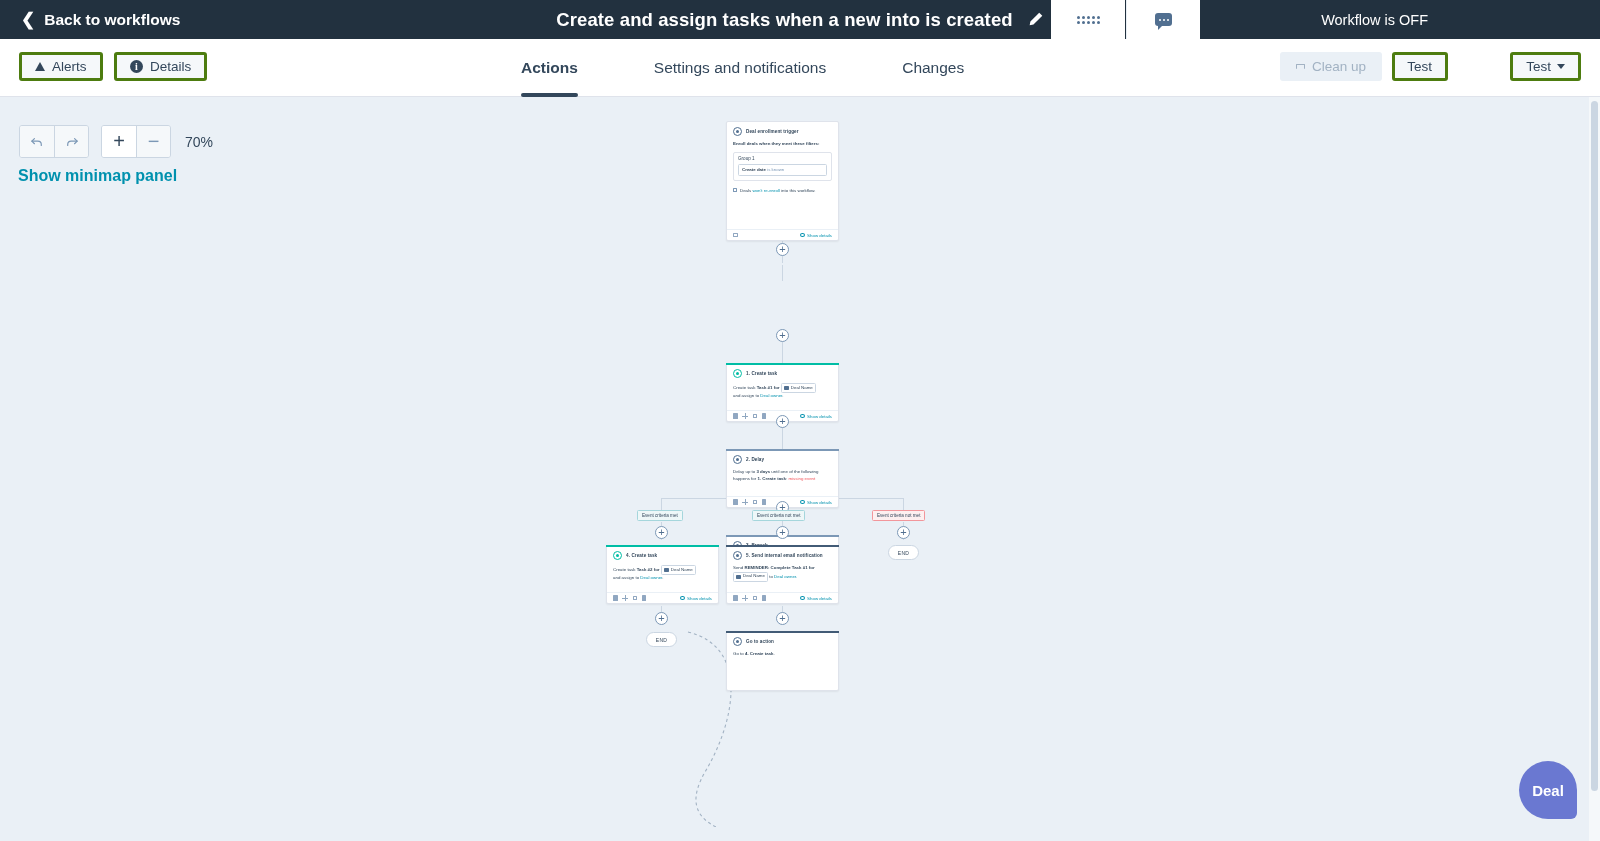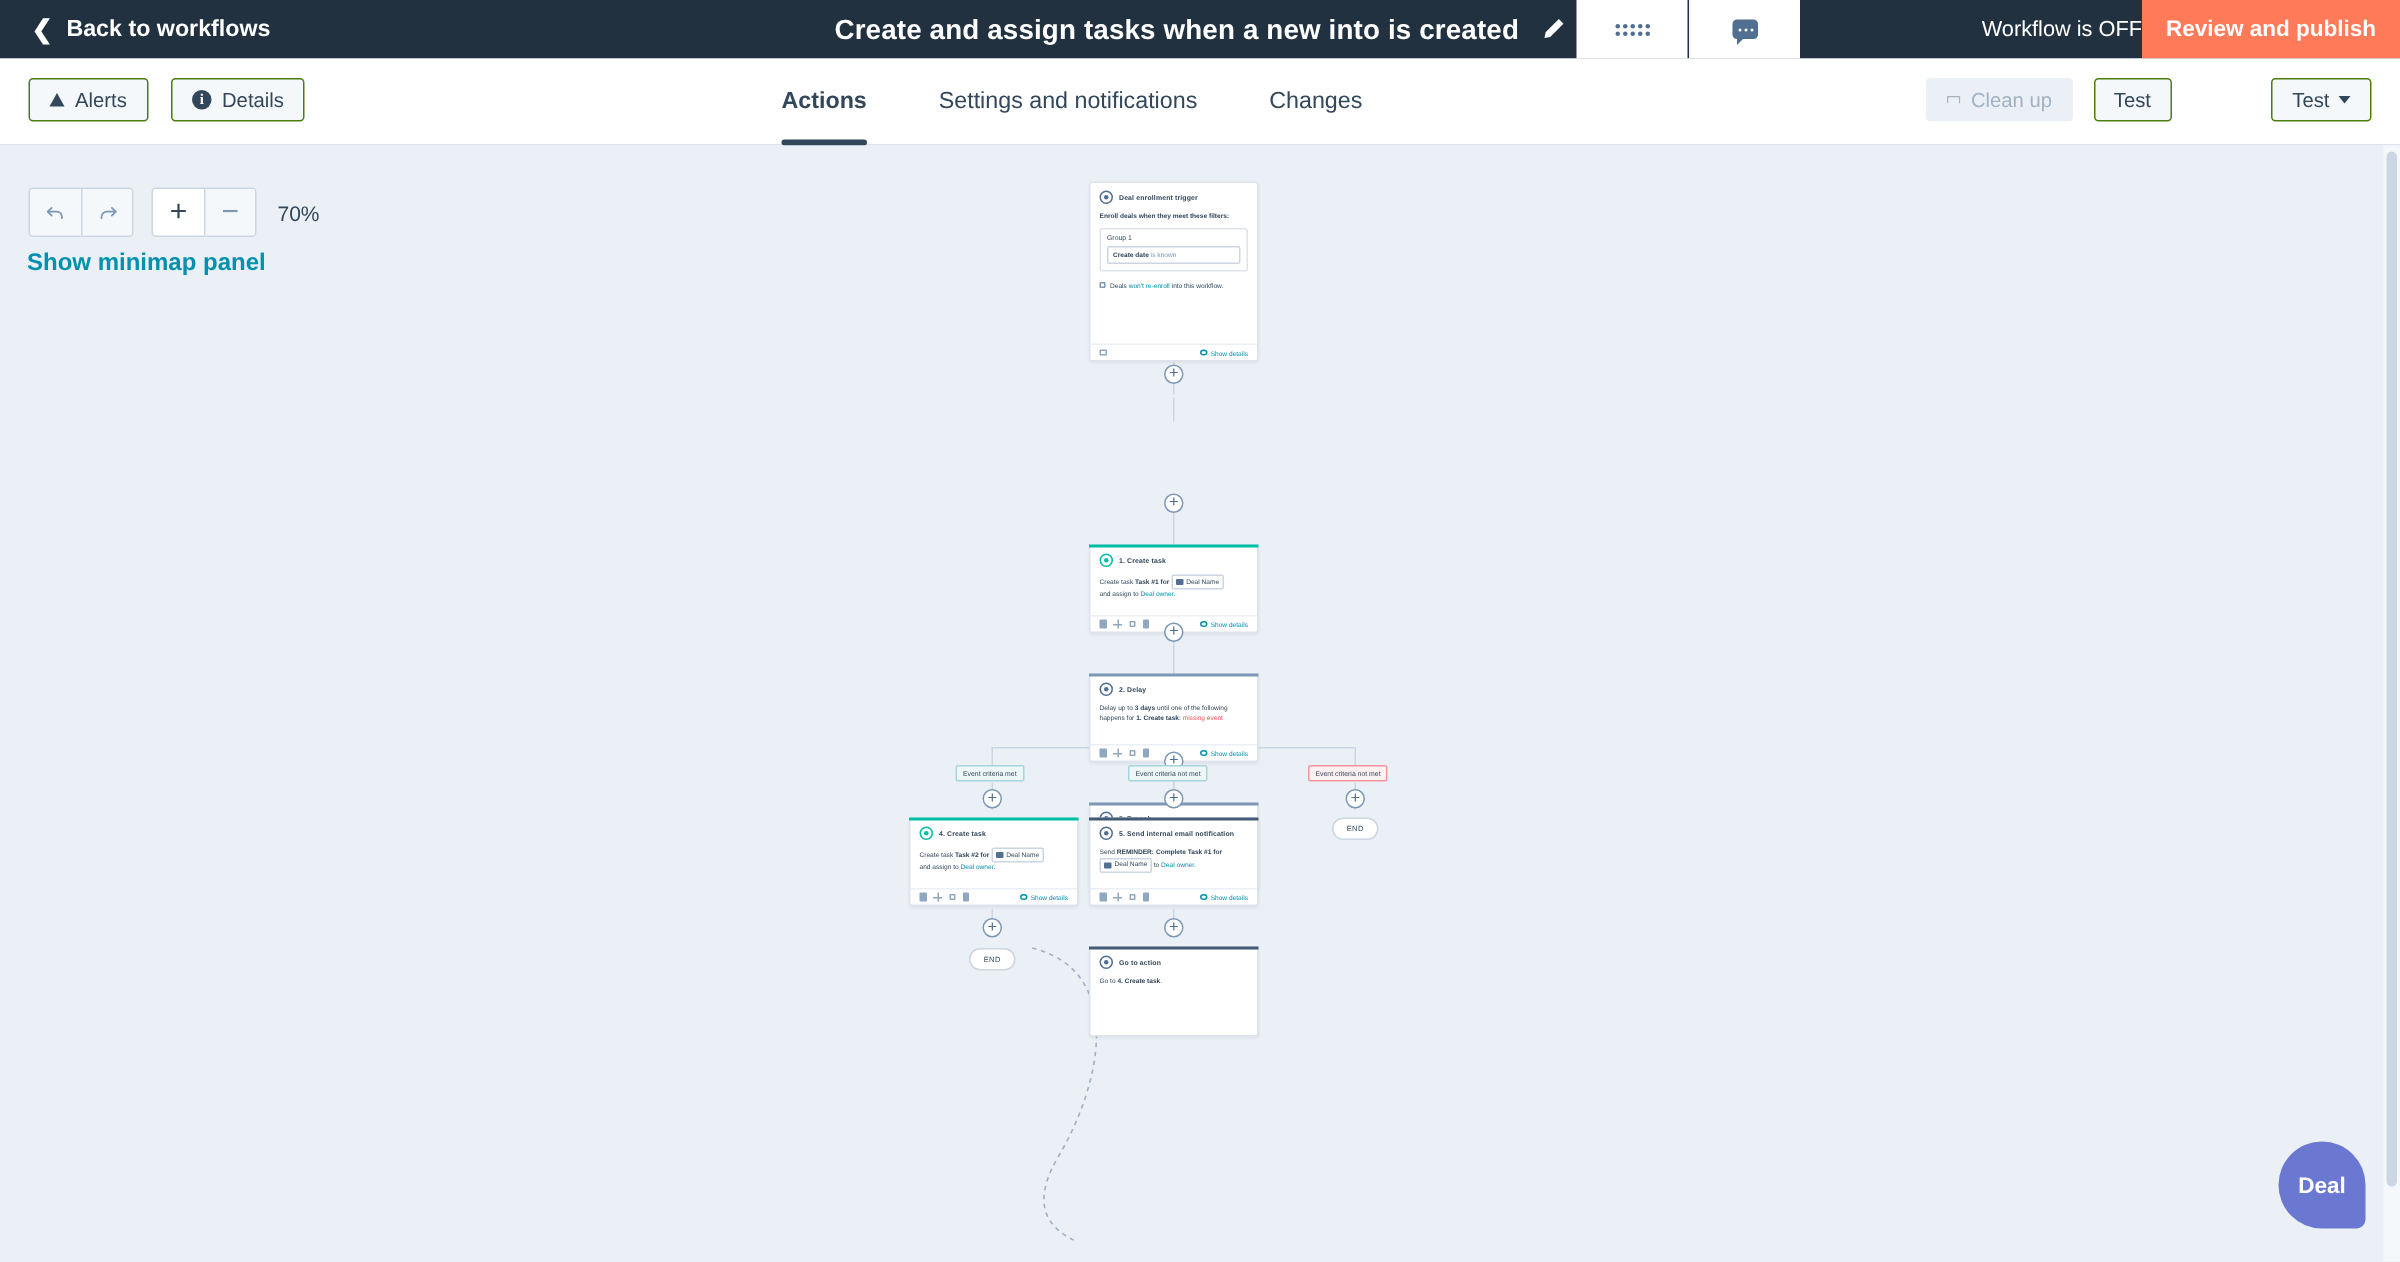--- a/index.html
+++ b/index.html
@@ -62,21 +62,21 @@
     display: flex; align-items: center; justify-content: center; cursor: pointer;
   }
 
   
   .tabbar {
     position: absolute; top: 39px; left: 0; width: 1600px; height: 58px;
     background: #fff; border-bottom: 1px solid #dfe3eb;
   }
   .sm-btn {
     position: absolute; top: 13px; height: 29px;
-    border: 1px solid #4d7c0f; border-radius: 3px; background: #f5f8fa;
+    border: 3px solid #4d7c0f; border-radius: 3px; background: #f5f8fa;
     color: #33475b; font-size: 13.5px;
     display: flex; align-items: center; justify-content: center; gap: 7px;
     padding: 0 13px; cursor: pointer;
   }
   .alerts-btn { left: 19px; }
   .details-btn { left: 114px; }
   .tri-icon {
     width: 0; height: 0; border-left: 5px solid transparent;
     border-right: 5px solid transparent; border-bottom: 9px solid #33475b;
   }
@@ -91,21 +91,21 @@
   }
   .tab {
     position: relative; height: 58px; display: flex; align-items: center;
     font-size: 15.5px; color: #33475b; cursor: pointer; padding: 0 0 0 0;
   }
   .tab.active { font-weight: bold; color: #33475b; }
   .tab.active::after {
     content: ""; position: absolute; left: 0; right: 0; bottom: 0;
     height: 4px; background: #33475b; border-radius: 2px;
   }
-  .tab + .tab { margin-left: 48px; }
+  .tab + .tab { margin-left: 76px; }
   .clean-btn {
     right: 218px; background: #eaf0f6; border-color: transparent; color: #a2b2c3; cursor: default;
   }
   .test-btn { right: 152px; padding-left: 12px; }
   .more-btn { right: 19px; gap: 6px; }
   .cleanup-icon { display: flex; flex-direction: column; align-items: center; }
   .cleanup-icon::before {
     content: ""; width: 7px; height: 4px; border: 1.3px solid #a2b2c3;
     border-bottom: none; border-radius: 1px;
   }
@@ -269,21 +269,20 @@
   </div>
   <div class="tb-white-btn b2">
     <span class="bubble-icon">
         <i></i>
         <i></i>
         <i></i>
       </span>
   </div>
 
   <div class="wf-status">Workflow is OFF</div>
-  <div class="publish-btn">Review and publish</div>
 </div>
 
 <div class="tabbar">
   <div class="sm-btn alerts-btn">
     <span class="tri-icon"></span>
     <span>Alerts</span>
   </div>
   <div class="sm-btn details-btn">
     <span class="info-icon">i</span>
     <span>Details</span>

